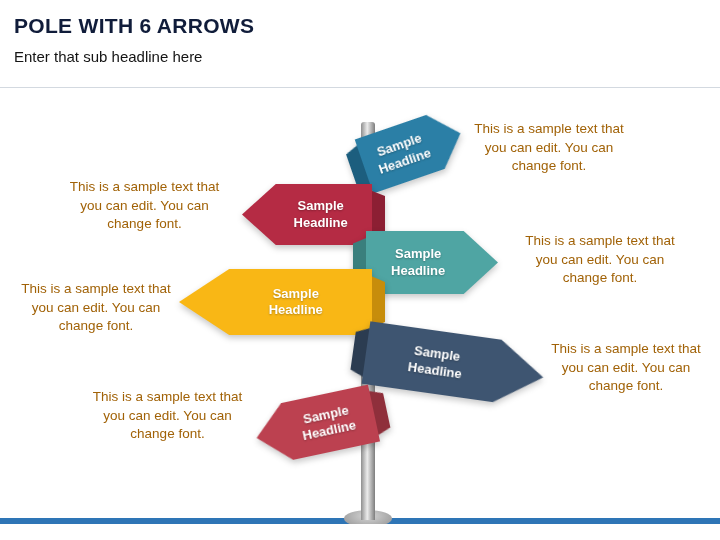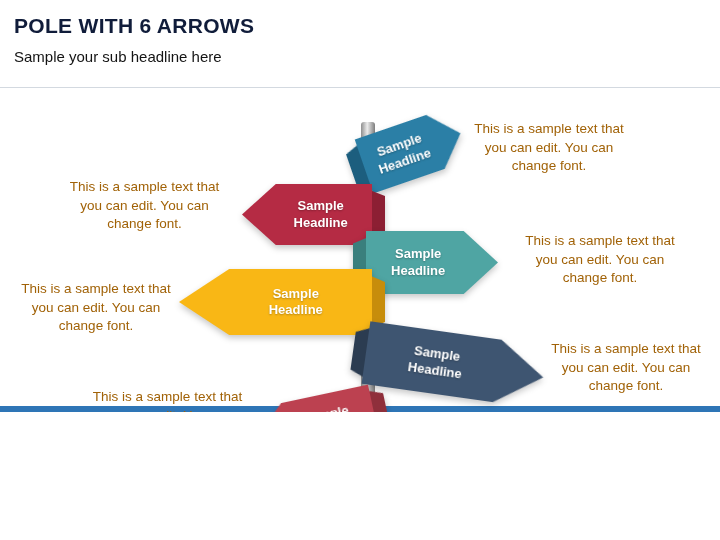--- a/index.html
+++ b/index.html
@@ -1,17 +1,17 @@
 <!DOCTYPE html>
 <html><head>
 <meta charset="utf-8">
 <style>
   html,body{margin:0;padding:0;background:#fff;}
   .slide{
-    position:relative;width:720px;height:412px;background:#ffffff;overflow:hidden;
+    position:relative;width:720px;height:524px;background:#ffffff;overflow:hidden;
     font-family:"Liberation Sans",sans-serif;
   }
   .title{
     position:absolute;left:14px;top:14px;font-size:21px;font-weight:bold;
     color:#101c3a;letter-spacing:.3px;
   }
   .subtitle{
     position:absolute;left:14px;top:48px;font-size:15px;color:#141414;
   }
   .divider{
@@ -63,21 +63,21 @@
   .n3{left:20px;top:280px;width:152px;}
   .n4{left:550px;top:340px;width:152px;}
   .n5{left:90px;top:388px;width:155px;}
 </style>
 </head>
 <body>
 
 <div class="slide">
 
   <div class="title">POLE WITH 6 ARROWS</div>
-  <div class="subtitle">Sample your sub headline here</div>
+  <div class="subtitle">Enter that sub headline here</div>
   <div class="divider"></div>
 
   <div class="pole"></div>
   <div class="pole-base"></div>
 
   <div class="arrow-group right a0" style="--c: #2B7FA6; --f: #1C5E7E;">
     <div class="fold"></div>
     <div class="arrow-body">
       <span class="arrow-label">Sample Headline</span>
     </div>

